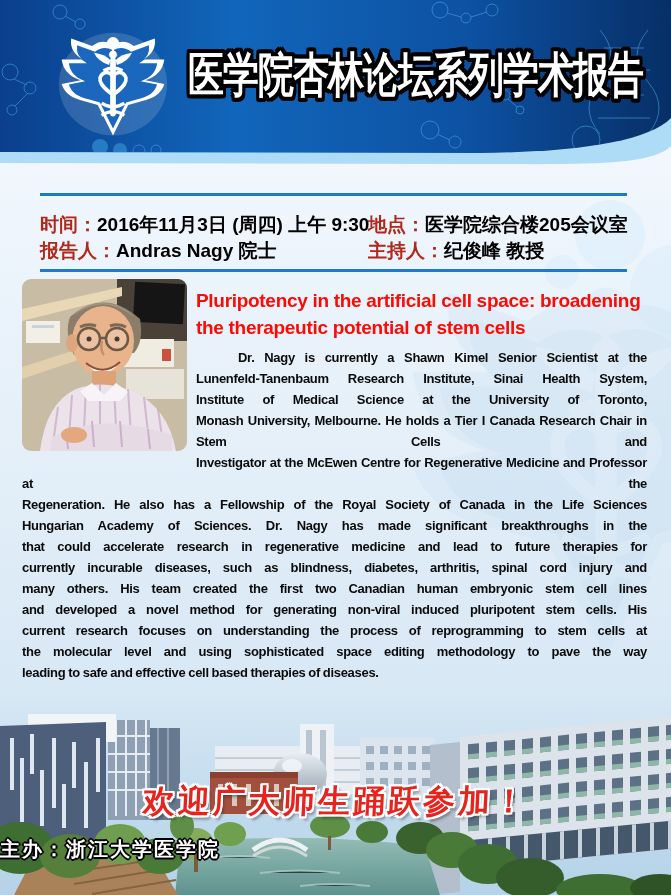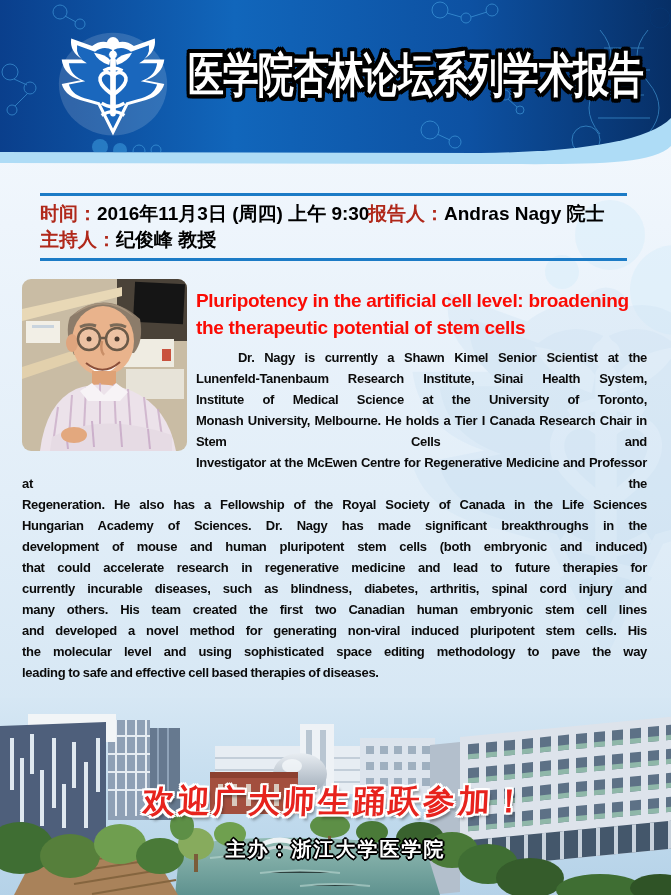--- a/index.html
+++ b/index.html
@@ -23,21 +23,21 @@
     3px 2px 0 #000,-3px 2px 0 #000,3px -2px 0 #000,-3px -2px 0 #000,
     2px 3px 0 #000,-2px 3px 0 #000,2px -3px 0 #000,-2px -3px 0 #000;}
   .logo{position:absolute;left:56px;top:28px;width:114px;height:116px;}
   
   .bg-circle{position:absolute;border-radius:50%;background:#d9ecf9;opacity:.55;}
   .watermark{position:absolute;top:254px;right:-150px;width:430px;height:436px;opacity:.32;pointer-events:none;}
   
   .info{
     position:absolute;left:40px;right:44px;top:193px;
     border-top:3px solid #1c7bc6;border-bottom:3px solid #1c7bc6;
-    padding:5px 0 5px 0;
+    padding:16px 0 5px 0;
     display:grid;grid-template-columns:328px 1fr;
     font-size:19px;line-height:26px;font-weight:bold;color:#000;
   }
   .info .lbl{color:#b0281a;}
   .info .cell{white-space:nowrap;}
   
   .content{position:absolute;left:22px;right:24px;top:279px;z-index:3;}
   .photo{
     float:left;width:165px;height:172px;margin:0 9px 4px 0;
     border-radius:9px;overflow:hidden;background:#cabd a6;
@@ -59,21 +59,21 @@
     position:absolute;left:0;right:0;top:781px;z-index:4;margin:0;
     text-align:center;font-size:32px;line-height:40px;font-weight:bold;
     letter-spacing:3px;color:#e7231d;transform:skewX(-3deg);
   }
   .ol-w{text-shadow:
     2px 0 0 #fff,-2px 0 0 #fff,0 2px 0 #fff,0 -2px 0 #fff,
     2px 2px 0 #fff,-2px 2px 0 #fff,2px -2px 0 #fff,-2px -2px 0 #fff,
     3px 4px 3px rgba(30,30,30,.45);}
   .organizer{
     position:absolute;left:0;right:0;top:836px;z-index:4;margin:0;
-    text-align:center;font-size:20px;line-height:26px;font-weight:bold;
+    font-size:20px;line-height:26px;font-weight:bold;
     letter-spacing:2px;color:#ffffff;
   }
   .ol-bs{text-shadow:
     2px 0 0 #000,-2px 0 0 #000,0 2px 0 #000,0 -2px 0 #000,
     1px 1px 0 #000,-1px 1px 0 #000,1px -1px 0 #000,-1px -1px 0 #000;}
   .defs{position:absolute;width:0;height:0;}
 </style>
 </head>
 <body>
 
@@ -161,20 +161,23 @@
       <use href="#eagle"></use>
     </svg>
     <h1 class="header-title ol-b">医学院杏林论坛系列学术报告</h1>
   </div>
 
   <div class="info">
     <div class="cell">
       <span class="lbl">时间：</span><span>2016年11月3日 (周四) 上午 9:30</span>
     </div>
     <div class="cell">
+      <span class="lbl">地点：</span><span>医学院综合楼205会议室</span>
+    </div>
+    <div class="cell">
       <span class="lbl">报告人：</span><span>Andras Nagy 院士</span>
     </div>
     <div class="cell">
       <span class="lbl">主持人：</span><span>纪俊峰 教授</span>
     </div>
   </div>
 
   <div class="content">
     <div class="photo">
       <svg width="165" height="172" viewBox="0 0 165 172">
@@ -218,34 +221,34 @@
         <path d="M30,158 Q80,132 150,156 L150,172 L28,172 Z" fill="#e6dbe4"></path>
         <g stroke="#c09ec0" stroke-width="2" opacity="0.7">
           <line x1="44" y1="152" x2="46" y2="170"></line>
             <line x1="70" y1="142" x2="72" y2="168"></line>
           <line x1="98" y1="142" x2="100" y2="168"></line>
             <line x1="126" y1="150" x2="128" y2="170"></line>
         </g>
         <ellipse cx="52" cy="156" rx="13" ry="8" fill="#e3a87e"></ellipse>
       </svg>
     </div>
-    <h2 class="talk-title">Pluripotency in the artificial cell level: broadening the therapeutic potential of stem cells</h2>
+    <h2 class="talk-title">Pluripotency in the artificial cell space: broadening the therapeutic potential of stem cells</h2>
     <div class="bio">
         <div class="bio-line bio-first">Dr. Nagy is currently a Shawn Kimel Senior Scientist at the</div>
         <div class="bio-line">Lunenfeld-Tanenbaum Research Institute, Sinai Health System,</div>
         <div class="bio-line">Institute of Medical Science at the University of Toronto,</div>
         <div class="bio-line">Monash University, Melbourne.  He holds a Tier I Canada Research Chair in Stem Cells and</div>
         <div class="bio-line">Investigator at the McEwen Centre for Regenerative Medicine and Professor at the</div>
         <div class="bio-line">Regeneration.  He also has a Fellowship of the Royal Society of Canada in the Life Sciences</div>
         <div class="bio-line">Hungarian Academy of Sciences. Dr. Nagy has made significant breakthroughs in the</div>
-        <div class="bio-line">development of mouse and human pluripotent stem cells (both embryonic and induced)</div>
         <div class="bio-line">that could accelerate research in regenerative medicine and lead to future therapies for</div>
         <div class="bio-line">currently incurable diseases, such as blindness, diabetes, arthritis, spinal cord injury and</div>
         <div class="bio-line">many others. His team created the first two Canadian human embryonic stem cell lines</div>
         <div class="bio-line">and developed a novel method for generating non-viral induced pluripotent stem cells. His</div>
+        <div class="bio-line">current research focuses on understanding the process of reprogramming to stem cells at</div>
         <div class="bio-line">the molecular level and using sophisticated space editing methodology to pave the way</div>
         <div class="bio-line bio-last">leading to safe and effective cell based therapies of diseases.</div>
       </div>
   </div>
 
   <div class="campus">
     <svg width="671" height="197" viewBox="0 0 671 197" preserveAspectRatio="none">
       <defs>
         <linearGradient id="gsky" x1="0" y1="0" x2="0" y2="1">
           <stop offset="0" stop-color="#d6e7f4"></stop>

